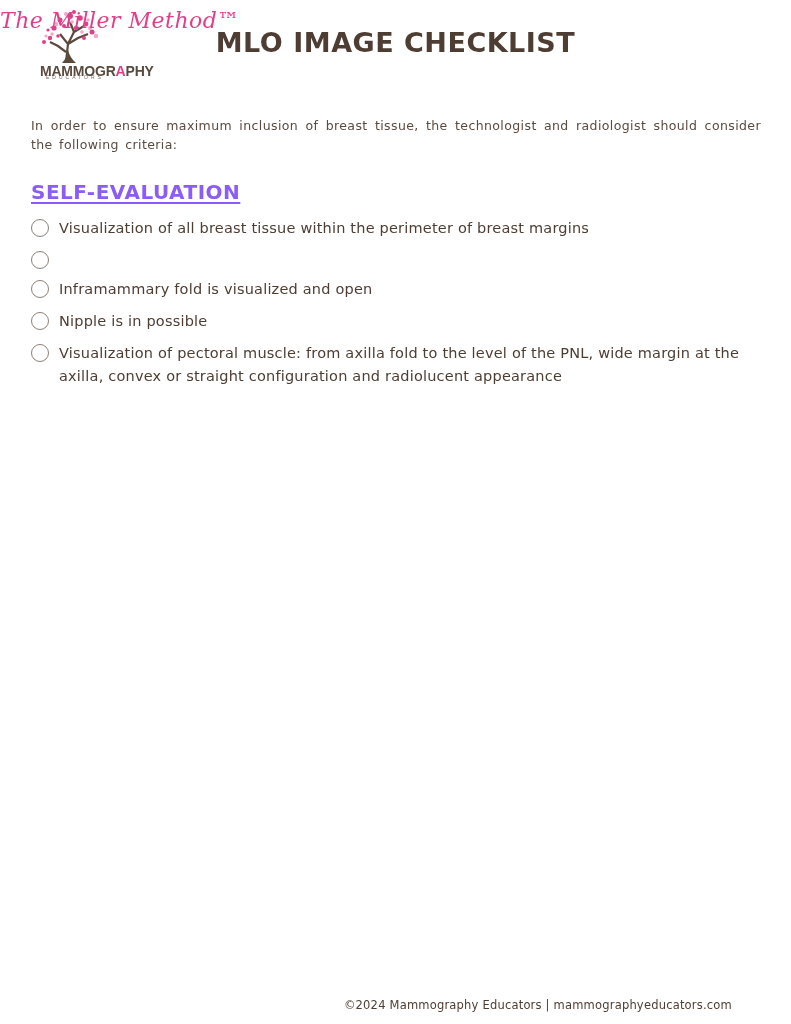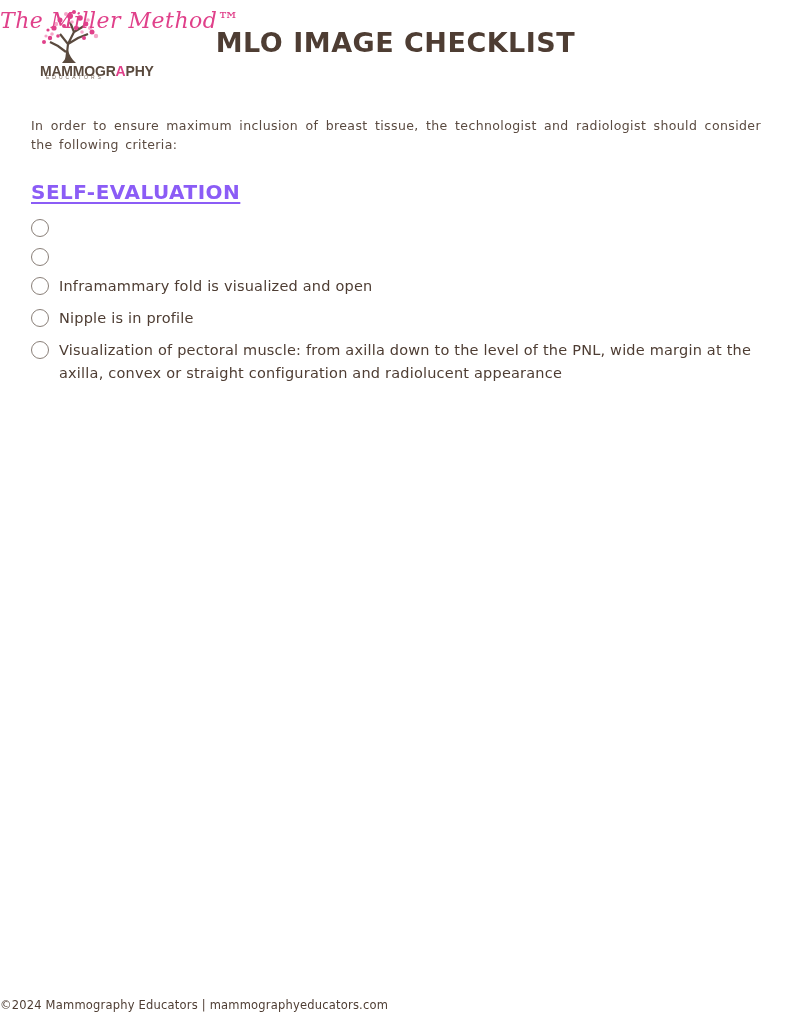--- a/index.html
+++ b/index.html
@@ -37,21 +37,21 @@
     color: #8b5cf6; text-decoration: underline; text-underline-offset: 3px; letter-spacing: 0.5px;
   }
   .checklist { position: absolute; left: 31px; top: 217px; width: 730px; }
   .item { display: flex; align-items: flex-start; margin-bottom: 9px; }
   .circle {
     flex: 0 0 auto; width: 16px; height: 16px; border: 1px solid #8a8079; border-radius: 50%;
     margin-top: 2px; margin-right: 10px; background: #fff; cursor: pointer;
   }
   .item-text { font-size: 14.5px; line-height: 23px; color: #4e3d33; letter-spacing: 0.2px; }
   .footer {
-    position: absolute; left: 0; width: 732px; top: 998px; text-align: left;
+    position: absolute; left: 0; width: 732px; top: 998px; text-align: right;
     font-size: 11.5px; color: #4e3d33; letter-spacing: 0.2px;
   }
 </style>
 </head>
 <body>
 
 <div class="logo">
   <svg width="95" height="56" viewBox="0 0 95 56">
     <path d="M36 54 L38 36 L30 26 M38 36 L44 24 L40 14 M44 24 L54 18 M38 36 L48 30 L58 26 M36 44 L28 38 L20 34" stroke="#5a4a3e" stroke-width="2.2" fill="none"></path>
     <path d="M32 55 Q37 50 38 42 Q40 50 46 55 Z" fill="#5a4a3e"></path>
@@ -90,31 +90,32 @@
 <div class="script-title">The Miller Method™</div>
 <div class="main-title">MLO IMAGE CHECKLIST</div>
 
 <div class="intro">In order to ensure maximum inclusion of breast tissue, the technologist and radiologist should consider the following criteria:</div>
 
 <div class="section-title">SELF-EVALUATION</div>
 
 <div class="checklist">
   <div class="item">
     <span class="circle"></span>
+    <span class="item-text">Visualization of all breast tissue within the perimeter of breast margins</span>
   </div>
   <div class="item">
     <span class="circle"></span>
   </div>
   <div class="item">
     <span class="circle"></span>
     <span class="item-text">Inframammary fold is visualized and open</span>
   </div>
   <div class="item">
     <span class="circle"></span>
-    <span class="item-text">Nipple is in profile</span>
+    <span class="item-text">Nipple is in possible</span>
   </div>
   <div class="item">
     <span class="circle"></span>
-    <span class="item-text">Visualization of pectoral muscle: from axilla down to the level of the PNL, wide margin at the axilla, convex or straight configuration and radiolucent appearance</span>
+    <span class="item-text">Visualization of pectoral muscle: from axilla fold to the level of the PNL, wide margin at the axilla, convex or straight configuration and radiolucent appearance</span>
   </div>
 </div>
 
 <div class="footer">©2024 Mammography Educators | mammographyeducators.com</div>
 
 </body></html>

